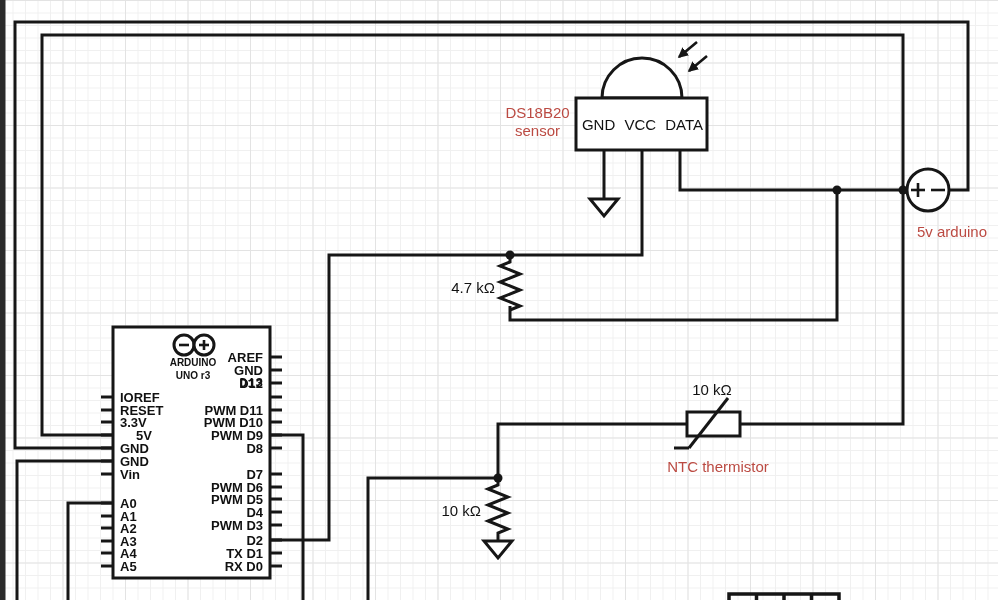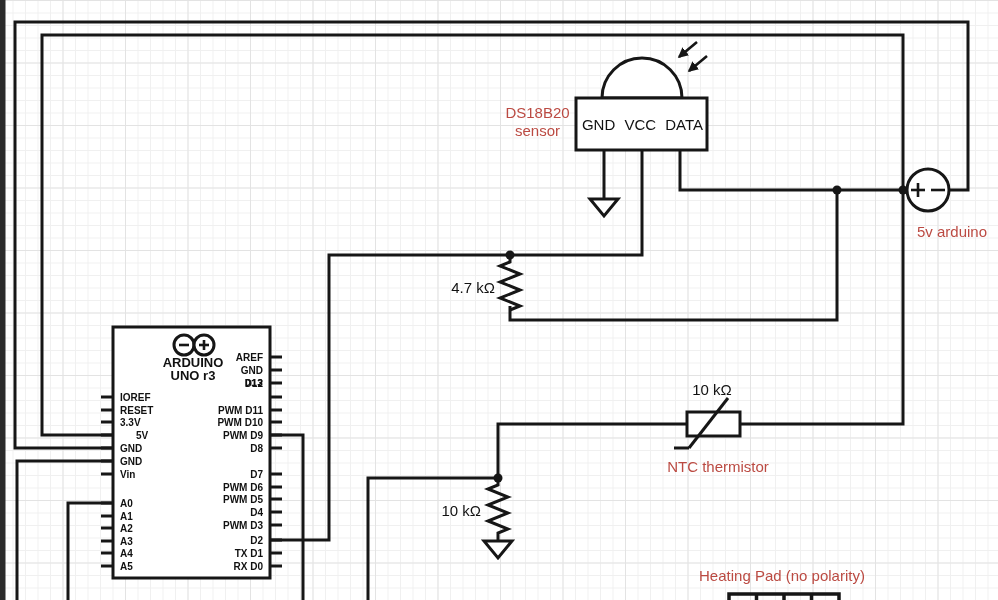--- a/index.html
+++ b/index.html
@@ -12,24 +12,24 @@
       linear-gradient(to right, #f0f0f0 1px, transparent 1px),
       linear-gradient(to bottom, #f0f0f0 1px, transparent 1px);
     background-size:62.5px 62.5px,62.5px 62.5px,12.5px 12.5px,12.5px 12.5px;
     font-family:"Liberation Sans",sans-serif;
   }
   #schematic{position:absolute;left:0;top:0;}
   .lbl{position:absolute;color:#111;font-size:15px;line-height:18px;}
   .red{color:#bb4a42;}
   .ctr{text-align:center;}
   .rgt{text-align:right;}
-  .pin-label{position:absolute;font-weight:bold;font-size:10px;line-height:15px;color:#111;white-space:nowrap;}
+  .pin-label{position:absolute;font-weight:bold;font-size:13px;line-height:15px;color:#111;white-space:nowrap;}
   .pin-label.left{left:120px;}
   .pin-label.right{left:148px;width:115px;text-align:right;}
-  .ard-title{position:absolute;font-weight:bold;font-size:13px;line-height:13px;color:#111;text-align:center;left:152px;width:82px;}
+  .ard-title{position:absolute;font-weight:bold;font-size:10px;line-height:13px;color:#111;text-align:center;left:152px;width:82px;}
 </style>
 </head>
 <body>
 
 <div id="canvas">
 
   <svg id="schematic" width="998" height="600" viewBox="0 0 998 600">
     <defs>
       <marker id="ah" viewBox="0 0 10 10" refX="8.5" refY="5" markerWidth="4" markerHeight="4" orient="auto">
         <path d="M0,0 L10,5 L0,10 z" fill="#161616"></path>
@@ -141,21 +141,20 @@
   <div class="lbl ctr red" style="left:902px;top:223px;width:100px;">5v arduino</div>
 
   <div class="lbl rgt" style="left:400px;top:279px;width:95px;">4.7 kΩ</div>
 
   <div class="lbl ctr" style="left:663px;top:381px;width:98px;">10 kΩ</div>
 
   <div class="lbl ctr red" style="left:653px;top:458px;width:130px;">NTC thermistor</div>
 
   <div class="lbl rgt" style="left:400px;top:502px;width:81px;">10 kΩ</div>
 
-  <div class="lbl ctr red" style="left:682px;top:567px;width:200px;">Heating Pad (no polarity)</div>
 
   <div class="ard-title" style="top:356px;">ARDUINO</div>
   <div class="ard-title" style="top:369px;">UNO r3</div>
 
   <div id="arduino-pins">
       <div class="pin-label left" style="top: 390px;">IOREF</div>
       <div class="pin-label left" style="top: 403px;">RESET</div>
       <div class="pin-label left" style="top: 415px;">3.3V</div>
       <div class="pin-label left" style="top: 428px; margin-left: 16px;">5V</div>
       <div class="pin-label left" style="top: 441px;">GND</div>

